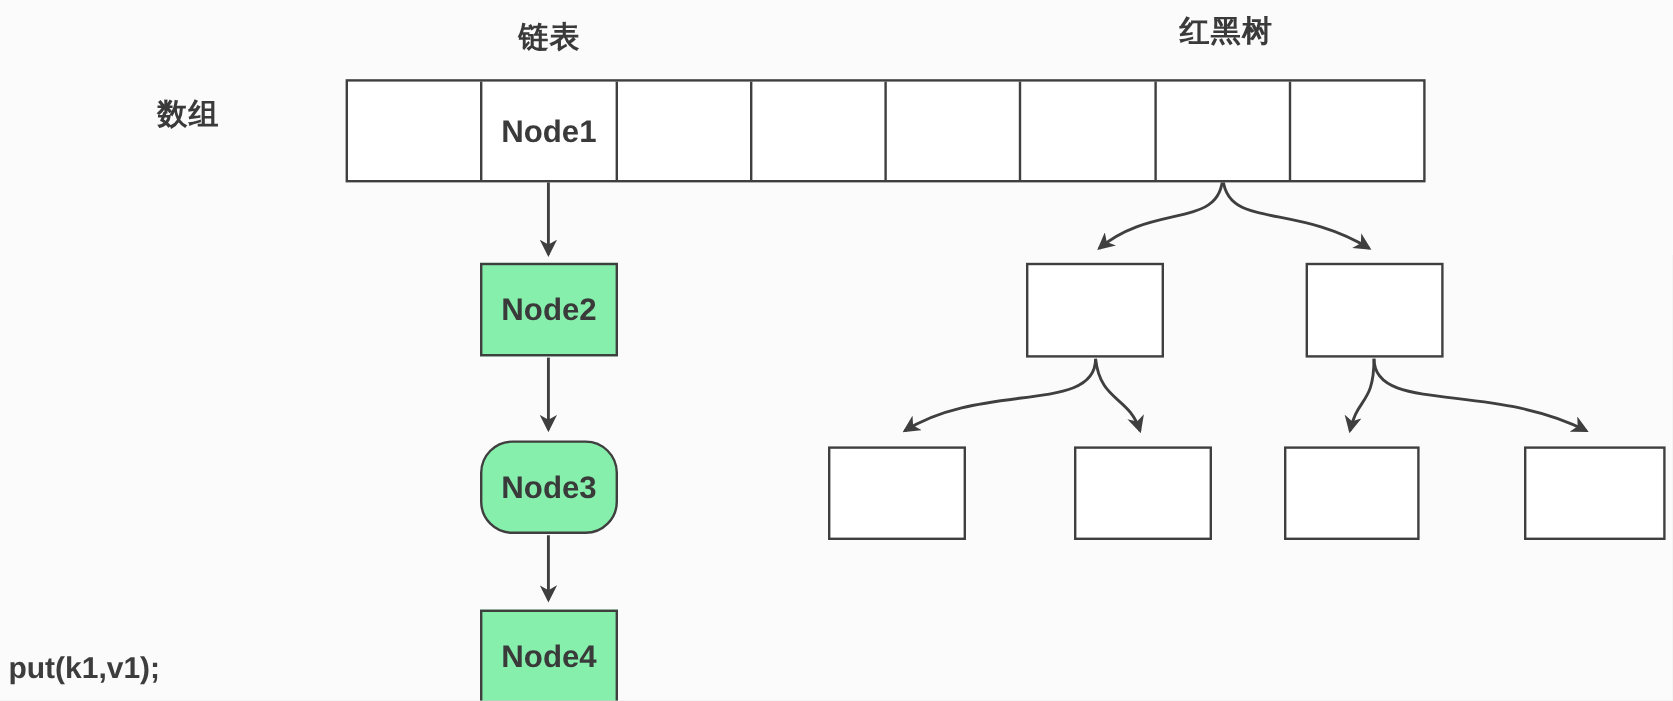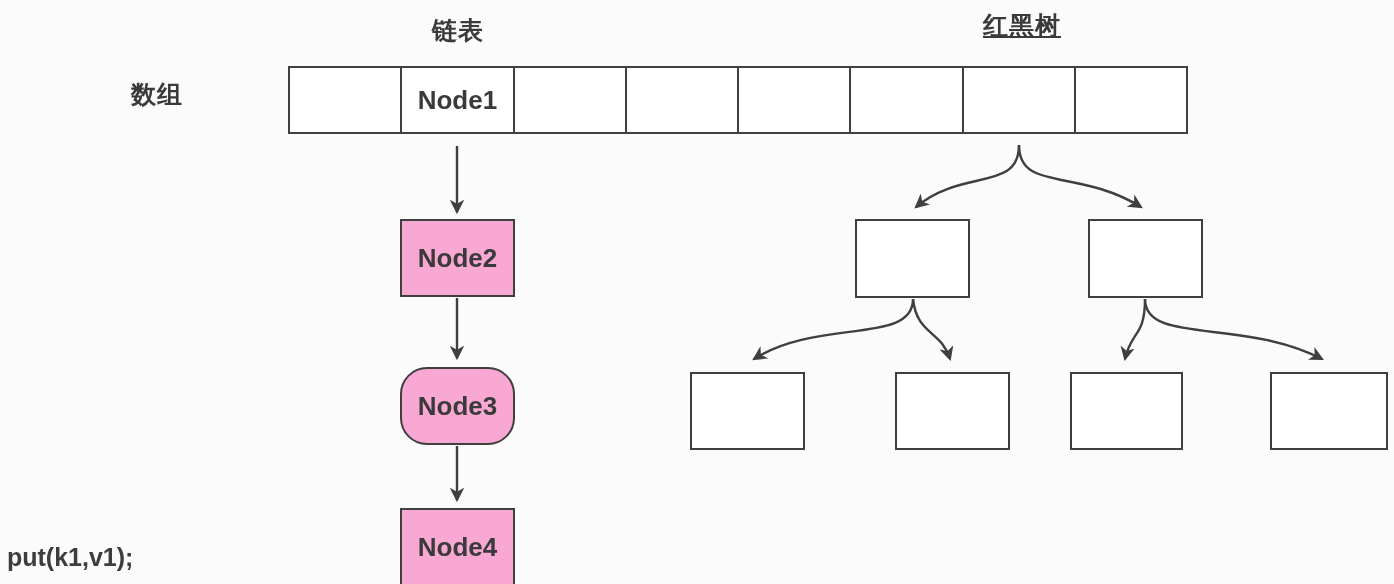--- a/index.html
+++ b/index.html
@@ -15,38 +15,38 @@
   .arrow-layer{position:absolute;left:0;top:0;width:1394px;height:584px;pointer-events:none;}
   .arrow-layer path.link{fill:none;stroke:#3f3f3f;stroke-width:2.4;}
 
   .diagram-label{
     position:absolute;
     font-size:25px;font-weight:700;color:#3a3a3a;
     letter-spacing:1px;white-space:nowrap;
   }
   .label-array{left:131px;top:78px;}
   .label-linkedlist{left:432px;top:14px;}
-  .label-rbtree{left:983px;top:9px;text-decoration:underline;}
+  .label-rbtree{left:983px;top:9px;}
 
   .array-row{
-    position:absolute;left:288px;top:66px;width:900px;height:68px;
+    position:absolute;left:288px;top:66px;width:900px;height:86px;
     display:flex;box-sizing:border-box;
     border:2.5px solid #3f3f3f;background:#ffffff;
   }
   .array-cell{
     flex:1 1 0;display:flex;align-items:center;justify-content:center;
     border-right:2.4px solid #3f3f3f;
     font-size:26px;font-weight:700;color:#3a3a3a;
     box-sizing:border-box;
   }
   .array-cell:last-child{border-right:none;}
 
   .node-box{
     position:absolute;left:400px;width:115px;height:78px;
-    box-sizing:border-box;border:2.5px solid #3f3f3f;background:#f9a8d4;
+    box-sizing:border-box;border:2.5px solid #3f3f3f;background:#86efac;
     display:flex;align-items:center;justify-content:center;
     font-size:26px;font-weight:700;color:#3a3a3a;
   }
   .node2{top:219px;}
   .node3{top:367px;border-radius:27px;}
   .node4{top:508px;}
 
   .tree-box{
     position:absolute;
     box-sizing:border-box;border:2.5px solid #3f3f3f;background:#ffffff;

